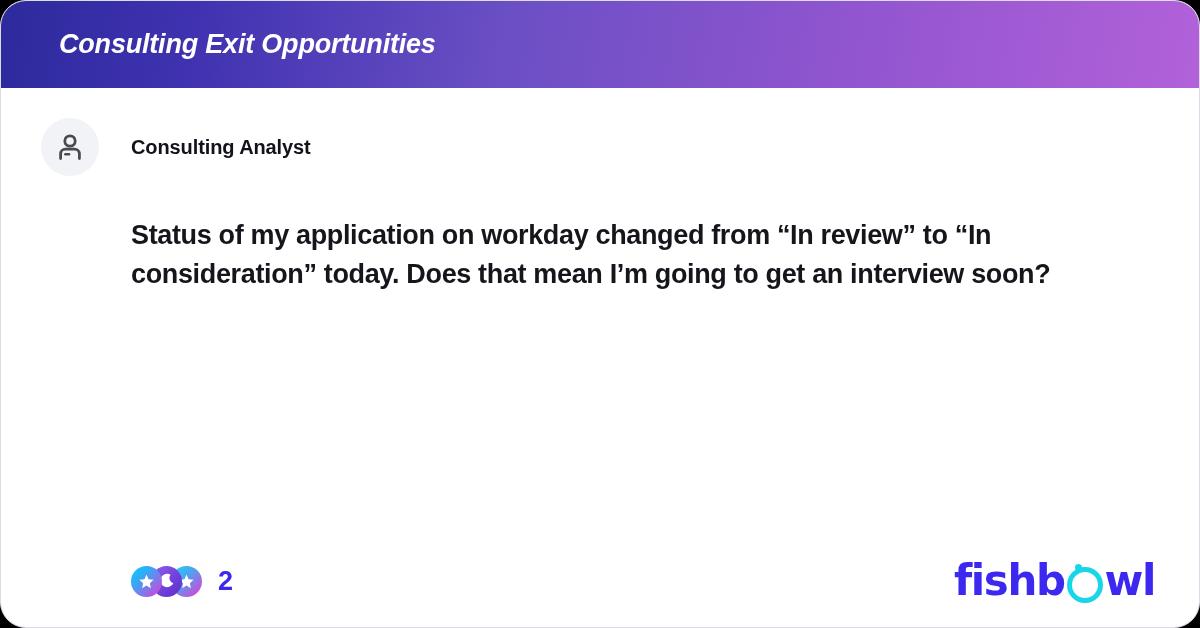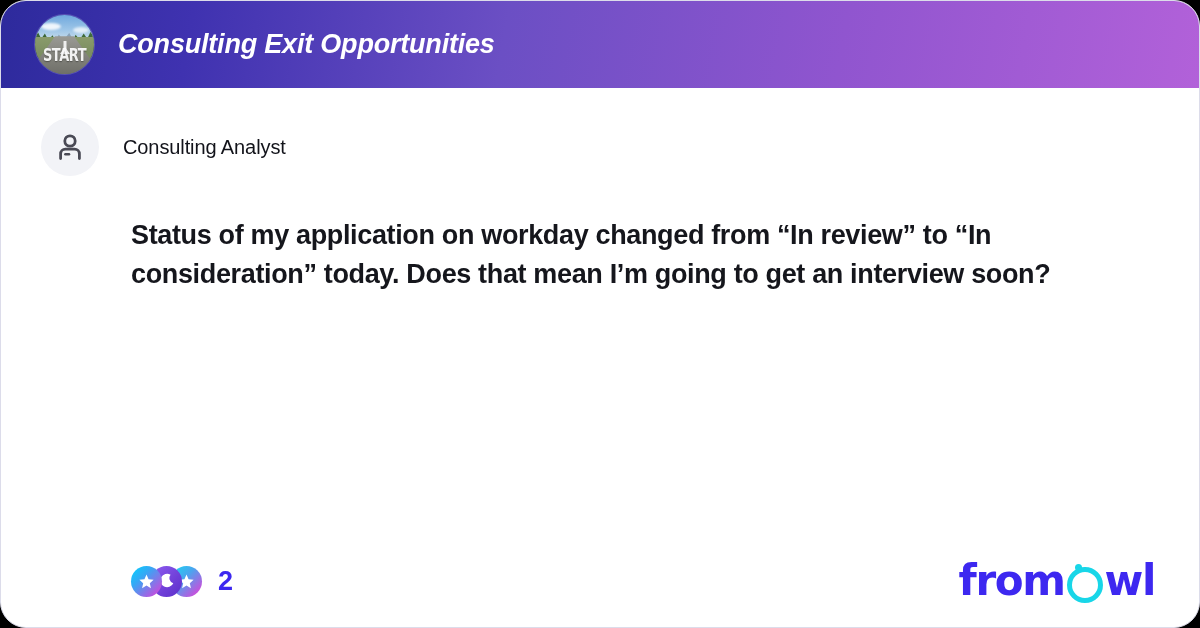--- a/index.html
+++ b/index.html
@@ -137,23 +137,23 @@
     width: 58px;
     height: 58px;
     border-radius: 50%;
     background: #f2f3f7;
     display: flex;
     align-items: center;
     justify-content: center;
     flex: 0 0 auto;
   }
   .author-name {
-    margin-left: 24px;
+    margin-left: 32px;
     font-size: 20px;
-    font-weight: 400;
+    font-weight: 700;
     color: #12131a;
     letter-spacing: -0.1px;
   }
 
   .post-body {
     margin: 40px 0 0 130px;
     width: 1010px;
     font-size: 27px;
     font-weight: 700;
     line-height: 1.46;
@@ -236,33 +236,20 @@
     background: #18d6e8;
   }
 </style>
 </head>
 <body>
 
 <div class="card">
 
   <div class="header">
 
-    <div class="group-avatar">
-      <div class="ga-sky"></div>
-      <div class="ga-cloud1"></div>
-      <div class="ga-cloud2"></div>
-      <div class="ga-mtn"></div>
-      <div class="ga-tree-l"></div>
-      <div class="ga-tree-r"></div>
-      <div class="ga-ground"></div>
-      <div class="ga-road"></div>
-      <div class="ga-dash"></div>
-      <div class="ga-arrow"></div>
-      <div class="ga-start">START</div>
-    </div>
 
     <div class="header-title">Consulting Exit Opportunities</div>
   </div>
 
   <div class="body-area">
 
     <div class="author-row">
       <div class="user-avatar">
         <svg width="32" height="32" viewBox="0 0 32 32">
           <circle cx="16" cy="10" r="5.2" fill="none" stroke="#4a4a55" stroke-width="2.8"></circle>
@@ -296,20 +283,20 @@
             <svg width="19" height="19" viewBox="0 0 24 24">
               <path d="M12 3.2 L14.6 9.1 L21 9.8 L16.2 14.1 L17.6 20.4 L12 17.2 L6.4 20.4 L7.8 14.1 L3 9.8 L9.4 9.1 Z" fill="#ffffff"></path>
             </svg>
           </div>
 
         </div>
         <div class="react-count">2</div>
       </div>
 
       <div class="brand">
-        <span>from</span>
+        <span>fishb</span>
         <span class="brand-o"></span>
         <span>wl</span>
       </div>
 
     </div>
   </div>
 </div>
 
 </body></html>

